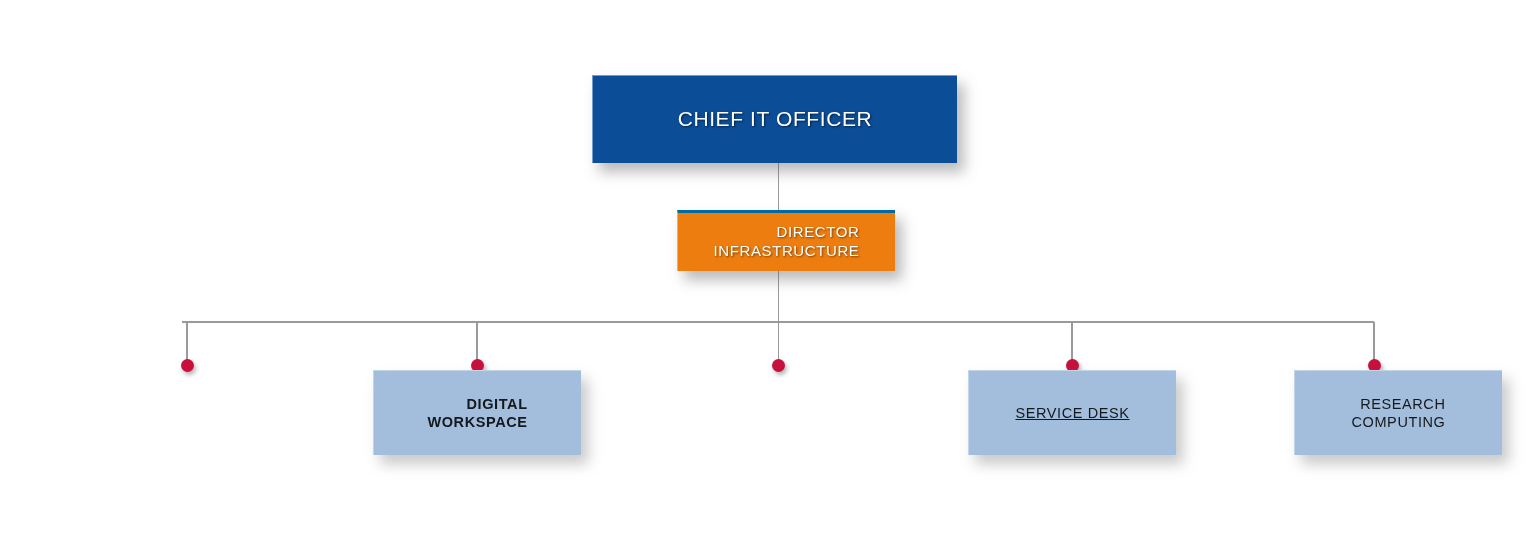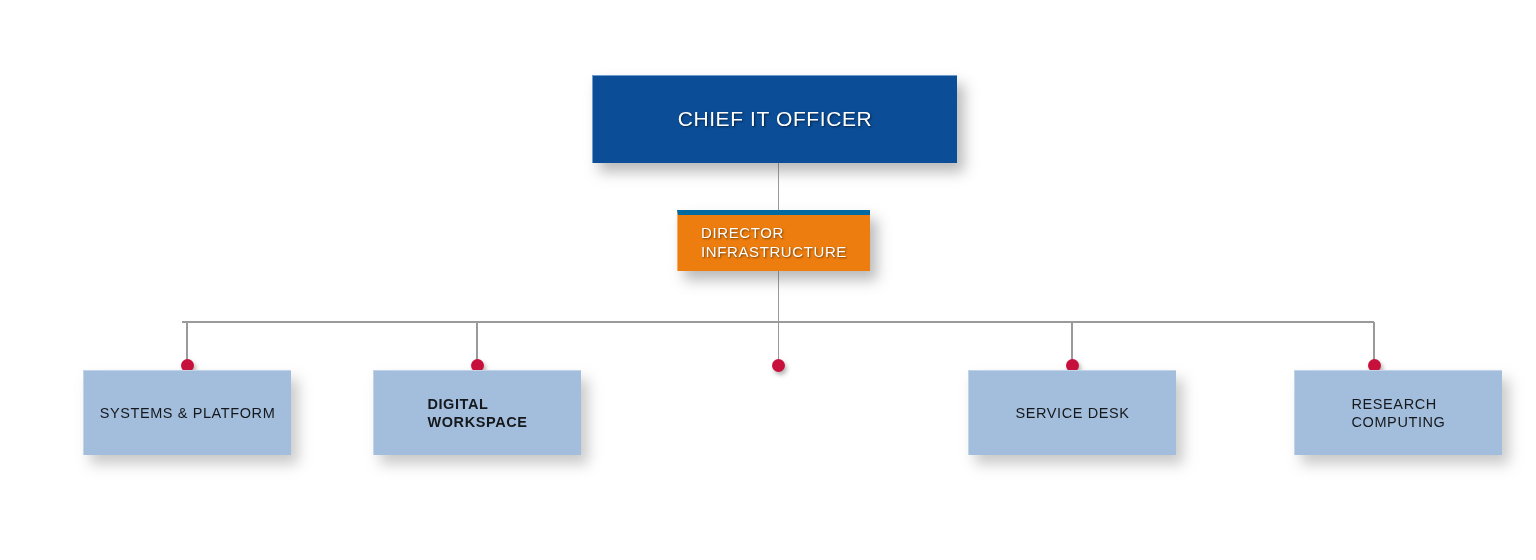--- a/index.html
+++ b/index.html
@@ -28,21 +28,21 @@
     pointer-events: none;
   }
 
   
   .node {
     position: absolute;
     box-sizing: border-box;
     display: flex;
     align-items: center;
     justify-content: center;
-    text-align: left;
+    text-align: right;
     letter-spacing: 0.6px;
     line-height: 1.25;
     white-space: pre-line;
   }
 
   .node-top {
     left: 592px;
     top: 75px;
     width: 365px;
     height: 88px;
@@ -52,27 +52,27 @@
     font-weight: 400;
     border-top: 1px solid #6f9bcd;
     border-left: 1px solid #6f9bcd;
     box-shadow: 7px 9px 13px rgba(90,90,90,0.42);
     text-shadow: 1px 1px 2px rgba(0,0,0,0.55);
   }
 
   .node-mid {
     left: 677px;
     top: 210px;
-    width: 193px;
+    width: 218px;
     height: 61px;
     background: #ED7D0E;
     color: #ffffff;
     font-size: 15px;
     font-weight: 400;
-    border-top: 5px solid #0369a1;
+    border-top: 3px solid #0369a1;
     border-left: 1px solid #f3ab66;
     box-shadow: 7px 9px 13px rgba(90,90,90,0.42);
     text-shadow: 1px 1px 2px rgba(0,0,0,0.5);
   }
 
   .node-leaf {
     top: 370px;
     width: 208px;
     height: 85px;
     background: #A3BEDC;
@@ -80,21 +80,21 @@
     font-size: 14.5px;
     font-weight: 400;
     border-top: 1px solid #c2d4e8;
     border-left: 1px solid #c2d4e8;
     box-shadow: 7px 9px 13px rgba(120,120,120,0.40);
   }
 
   .leaf-0 { left: 83px; }
   .leaf-1 { left: 373px; font-weight: bold; }
   .leaf-2 { left: 673px; }
-  .leaf-3 { left: 968px; }
+  .leaf-3 { left: 968px; text-decoration: underline; }
   .leaf-4 { left: 1270px; margin-left: 24px; }
 
   
   .dot {
     position: absolute;
     width: 13px;
     height: 13px;
     border-radius: 50%;
     background: #C8103C;
     box-shadow: 2px 3px 4px rgba(90,90,90,0.45);
@@ -126,20 +126,19 @@
 
   <div class="node node-mid">DIRECTOR
 INFRASTRUCTURE</div>
 
   <div class="dot" style="left:181px; top:359px;"></div>
   <div class="dot" style="left:471px; top:359px;"></div>
   <div class="dot" style="left:772px; top:359px;"></div>
   <div class="dot" style="left:1066px; top:359px;"></div>
   <div class="dot" style="left:1368px; top:359px;"></div>
 
-  <div class="node node-leaf leaf-0">SYSTEMS &amp; PLATFORM</div>
   <div class="node node-leaf leaf-1">DIGITAL
 WORKSPACE</div>
   <div class="node node-leaf leaf-3">SERVICE DESK</div>
   <div class="node node-leaf leaf-4">RESEARCH
 COMPUTING</div>
 
 </div>
 
 </body></html>

